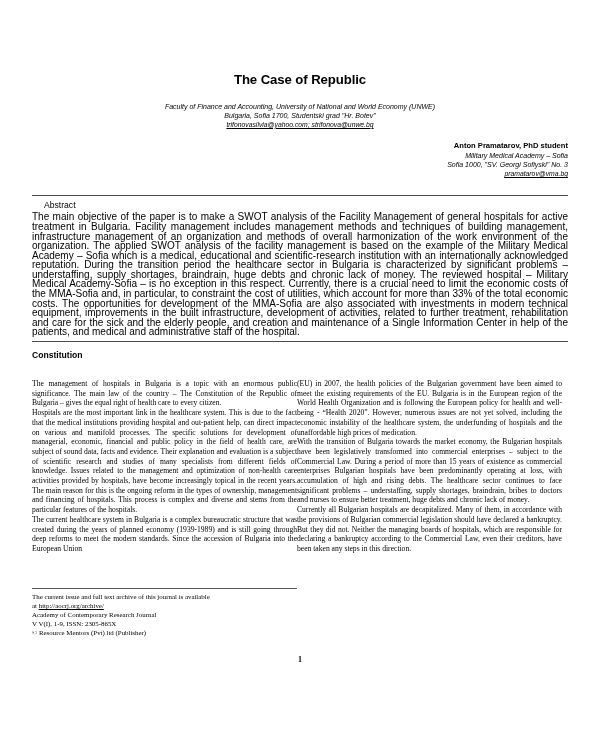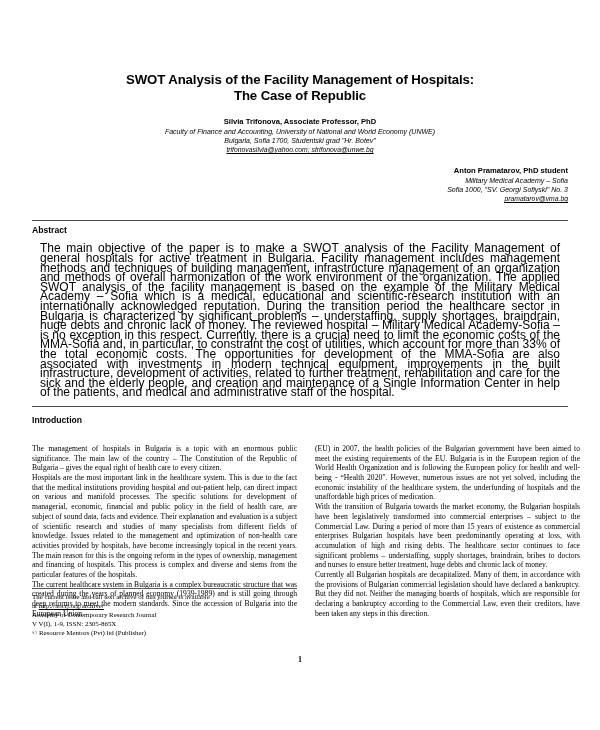--- a/index.html
+++ b/index.html
@@ -68,50 +68,49 @@
   }
 
   
   .abstract-wrap {
     margin-top: 17px;
     border-top: 1px solid #4a4a4a;
     padding-top: 4px;
   }
   .abstract-heading {
     font-family: "Liberation Sans", sans-serif;
-    font-weight: bold;
+    font-weight: normal;
     font-size: 8.6px;
     line-height: 11px;
-    margin: 0 0 1px 0;
+    margin: 0 0 1px 12px;
   }
   .abstract-text {
     font-family: "Liberation Sans", sans-serif;
-    font-size: 12px;
+    font-size: 10px;
     line-height: 9.6px;
     text-align: justify;
-    margin: 8px;
+    margin: 0;
     hyphens: none;
   }
   .abstract-rule {
     border-bottom: 1px solid #4a4a4a;
     margin-top: 4px;
   }
 
   
   .section-heading {
     font-family: "Liberation Sans", sans-serif;
     font-weight: bold;
     font-size: 8.6px;
     line-height: 11px;
     margin: 0 0 2px 0;
   }
   .columns {
     margin-top: 18px;
     display: flex;
-    gap: 18px;
     align-items: flex-start;
   }
   .col {
     width: 265px;
     flex: 0 0 265px;
   }
   .body-text {
     font-family: "Liberation Serif", serif;
     font-size: 7.6px;
     line-height: 9.7px;
@@ -152,46 +151,44 @@
     font-weight: bold;
   }
 </style>
 </head>
 <body>
 
 <div class="page">
 
   <div class="title-block">
     <h1 class="paper-title">
-      <span>SWOT Analysis of the Facility Management of Hospitals:</span>
       <span class="line2">The Case of Republic</span>
     </h1>
 
     <div class="author-block">
-      <p class="author-name">Silvia Trifonova, Associate Professor, PhD</p>
       <p class="author-affil">Faculty of Finance and Accounting, University of National and World Economy (UNWE)</p>
       <p class="author-affil">Bulgaria, Sofia 1700, Studentski grad "Hr. Botev"</p>
       <p class="author-email">trifonovasilvia@yahoo.com; strifonova@unwe.bg</p>
     </div>
 
     <div class="author-block second">
       <p class="author-name">Anton Pramatarov, PhD student</p>
       <p class="author-affil">Military Medical Academy – Sofia</p>
       <p class="author-affil">Sofia 1000, "SV. Georgi Sofiyski" No. 3</p>
       <p class="author-email">pramatarov@vma.bg</p>
     </div>
   </div>
 
   <div class="abstract-wrap">
     <p class="abstract-heading">Abstract</p>
     <p class="abstract-text">The main objective of the paper is to make a SWOT analysis of the Facility Management of general hospitals for active treatment in Bulgaria. Facility management includes management methods and techniques of building management, infrastructure management of an organization and methods of overall harmonization of the work environment of the organization. The applied SWOT analysis of the facility management is based on the example of the Military Medical Academy – Sofia which is a medical, educational and scientific-research institution with an internationally acknowledged reputation. During the transition period the healthcare sector in Bulgaria is characterized by significant problems – understaffing, supply shortages, braindrain, huge debts and chronic lack of money. The reviewed hospital – Military Medical Academy-Sofia – is no exception in this respect. Currently, there is a crucial need to limit the economic costs of the MMA-Sofia and, in particular, to constraint the cost of utilities, which account for more than 33% of the total economic costs. The opportunities for development of the MMA-Sofia are also associated with investments in modern technical equipment, improvements in the built infrastructure, development of activities, related to further treatment, rehabilitation and care for the sick and the elderly people, and creation and maintenance of a Single Information Center in help of the patients, and medical and administrative staff of the hospital.</p>
     <div class="abstract-rule"></div>
   </div>
 
-  <p class="section-heading" style="margin-top:8px;">Introduction</p>
+  <p class="section-heading" style="margin-top:8px;">Constitution</p>
 
   <div class="columns">
     <div class="col">
       <p class="body-text">The management of hospitals in Bulgaria is a topic with an enormous public significance. The main law of the country – The Constitution of the Republic of Bulgaria – gives the equal right of health care to every citizen.</p>
       <p class="body-text">Hospitals are the most important link in the healthcare system. This is due to the fact that the medical institutions providing hospital and out-patient help, can direct impact on various and manifold processes. The specific solutions for development of managerial, economic, financial and public policy in the field of health care, are subject of sound data, facts and evidence. Their explanation and evaluation is a subject of scientific research and studies of many specialists from different fields of knowledge. Issues related to the management and optimization of non-health care activities provided by hospitals, have become increasingly topical in the recent years. The main reason for this is the ongoing reform in the types of ownership, management and financing of hospitals. This process is complex and diverse and stems from the particular features of the hospitals.</p>
       <p class="body-text">The current healthcare system in Bulgaria is a complex bureaucratic structure that was created during the years of planned economy (1939-1989) and is still going through deep reforms to meet the modern standards. Since the accession of Bulgaria into the European Union</p>
     </div>
 
     <div class="col">
       <p class="body-text"><span>(EU) in 2007, the health policies of the Bulgarian government have been aimed to meet the existing requirements of the EU. Bulgaria is in the European region of the World Health Organization and is following the European policy for health and well-being - </span><b>“Health 2020”</b><span>. However, numerous issues are not yet solved, including the economic instability of the healthcare system, the underfunding of hospitals and the unaffordable high prices of medication.</span></p>

